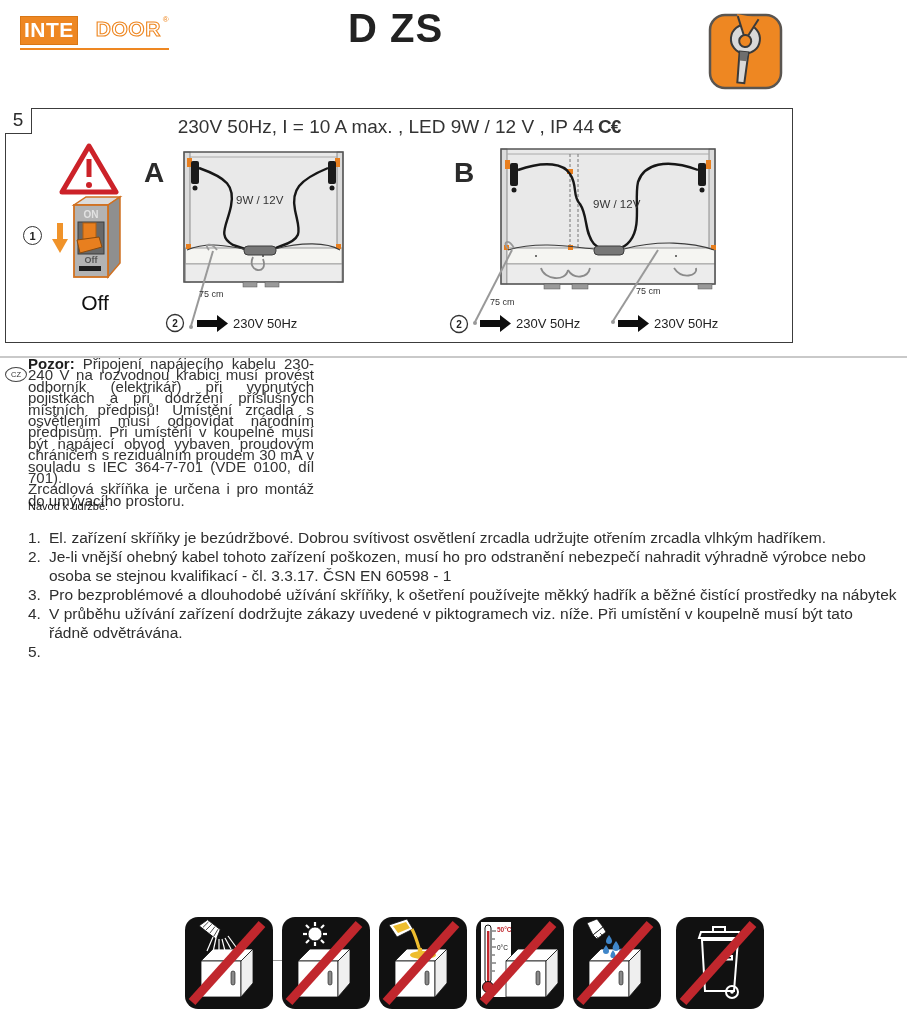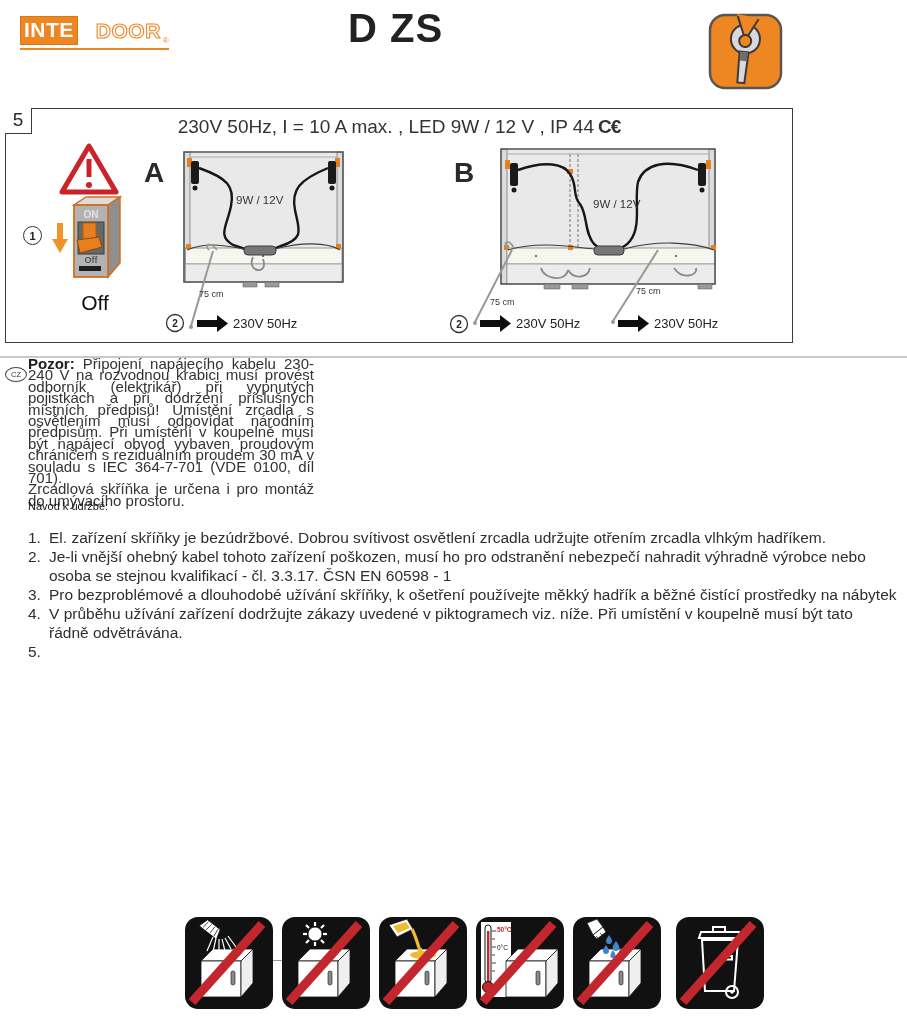--- a/index.html
+++ b/index.html
@@ -1,21 +1,21 @@
 <!DOCTYPE html>
 <html><head>
 <meta charset="utf-8">
 <style>
   html,body{margin:0;padding:0;background:#ffffff;}
   .page{position:relative;width:907px;height:1020px;background:#fff;overflow:hidden;
         font-family:"Liberation Sans", sans-serif;color:#2b2b2b;}
   .abs{position:absolute;}
 
   
-  .logo{left:20px;top:16px;display:inline-flex;align-items:flex-end;
+  .logo{left:20px;top:16px;display:inline-flex;align-items:flex-start;
         border-bottom:2px solid #ee8722;padding-bottom:3px;}
   .logo .inte{background:#ee8722;color:#fff;font-weight:bold;font-size:21px;
         padding:1px 3px 2px 3px;border:1px solid #d97716;letter-spacing:.5px;}
   .logo .door{color:#ee8722;font-weight:bold;font-size:21px;letter-spacing:.5px;padding:1px 1px 2px 2px;margin-left:16px;}
   @supports (-webkit-text-stroke: 1px black){
     .logo .door{color:#fff;-webkit-text-stroke:1.1px #ee8722;}
   }
   .logo .reg{color:#ee8722;font-size:8px;line-height:8px;margin-left:1px;}
   .title{left:348px;top:6px;font-size:40px;font-weight:bold;color:#222;letter-spacing:1px;}
 

